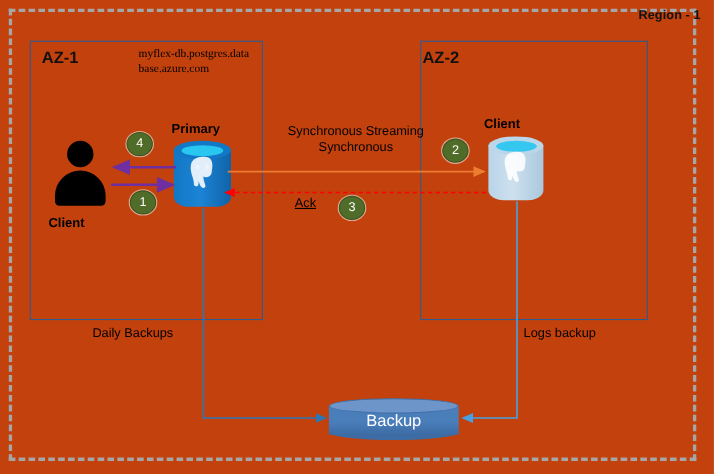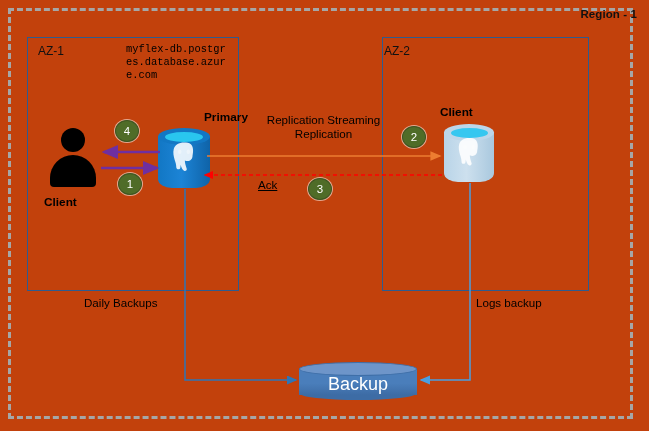--- a/index.html
+++ b/index.html
@@ -41,50 +41,50 @@
   .az-box {
     position: absolute;
     border: 1.3px solid #2e5b8f;
     box-sizing: border-box;
     background: transparent;
   }
   #az1-box { left: 27px; top: 37px; width: 212px; height: 254px; }
   #az2-box { left: 382px; top: 37px; width: 207px; height: 254px; }
   .az-label {
     position: absolute;
-    font-size: 12px;
-    font-weight: normal;
+    font-size: 15px;
+    font-weight: bold;
     color: #111111;
     white-space: nowrap;
   }
   #az1-label { left: 38px; top: 44px; }
   #az2-label { left: 384px; top: 44px; }
 
   
   .dns-text {
     position: absolute;
     left: 126px;
     top: 43px;
     width: 104px;
-    font-family: Liberation Mono, monospace;
+    font-family: Liberation Serif, serif;
     font-size: 10.4px;
     line-height: 13.2px;
     color: #000000;
     word-break: break-all;
   }
 
   
   .node-title {
     position: absolute;
     font-size: 11.8px;
     font-weight: bold;
     color: #000000;
     white-space: nowrap;
   }
-  #primary-title { left: 156px; top: 110px; margin-left: 48px; }
+  #primary-title { left: 156px; top: 110px; }
   #standby-title { left: 440px; top: 105px; }
   #client-title  { left: 44px;  top: 195px; }
 
   
   .client-icon {
     position: absolute;
     left: 49px;
     top: 128px;
     width: 48px;
     height: 58px;
@@ -180,21 +180,21 @@
     line-height: 14px;
     white-space: nowrap;
   }
   #repl-label {
     left: 246px;
     top: 113px;
     text-align: center;
     width: 155px;
     white-space: normal;
   }
-  #ack-label  { left: 258px; top: 178px; text-decoration: underline; }
+  #ack-label  { left: 268px; top: 178px; text-decoration: underline; }
   #daily-label { left: 84px;  top: 296px; }
   #logs-label  { left: 476px; top: 296px; }
 
   
   #backup-cyl {
     position: absolute;
     left: 299px;
     top: 362px;
     width: 118px;
     height: 38px;
@@ -222,21 +222,21 @@
     background: #6e95c9;
     border: 1px solid #3f6fa8;
     box-sizing: border-box;
   }
   #backup-label {
     position: absolute;
     left: 0; top: 12px;
     width: 100%;
     text-align: center;
     color: #ffffff;
-    font-size: 18px;
+    font-size: 15px;
     z-index: 5;
   }
 </style>
 </head>
 <body>
 
 <div id="canvas">
 
   <div class="region-box"></div>
   <div class="region-label">Region - 1</div>
@@ -309,21 +309,21 @@
     <path d="M185,189 L185,380 L296,380" fill="none" stroke="#2e75b6" stroke-width="1.5" marker-end="url(#arrow-blue)"></path>
 
     <path d="M470,183 L470,380 L421,380" fill="none" stroke="#4a9fe0" stroke-width="1.5" marker-end="url(#arrow-blue-lt)"></path>
   </svg>
 
   <div class="badge" id="badge-4">4</div>
   <div class="badge" id="badge-1">1</div>
   <div class="badge" id="badge-2">2</div>
   <div class="badge" id="badge-3">3</div>
 
-  <div class="flow-label" id="repl-label">Replication Streaming Replication</div>
+  <div class="flow-label" id="repl-label">Synchronous Streaming Synchronous</div>
   <div class="flow-label" id="ack-label">Ack</div>
   <div class="flow-label" id="daily-label">Daily Backups</div>
   <div class="flow-label" id="logs-label">Logs backup</div>
 
   <div id="backup-cyl">
     <div class="bk-bottom"></div>
     <div class="bk-body"></div>
     <div class="bk-top"></div>
     <div id="backup-label">Backup</div>
   </div>

